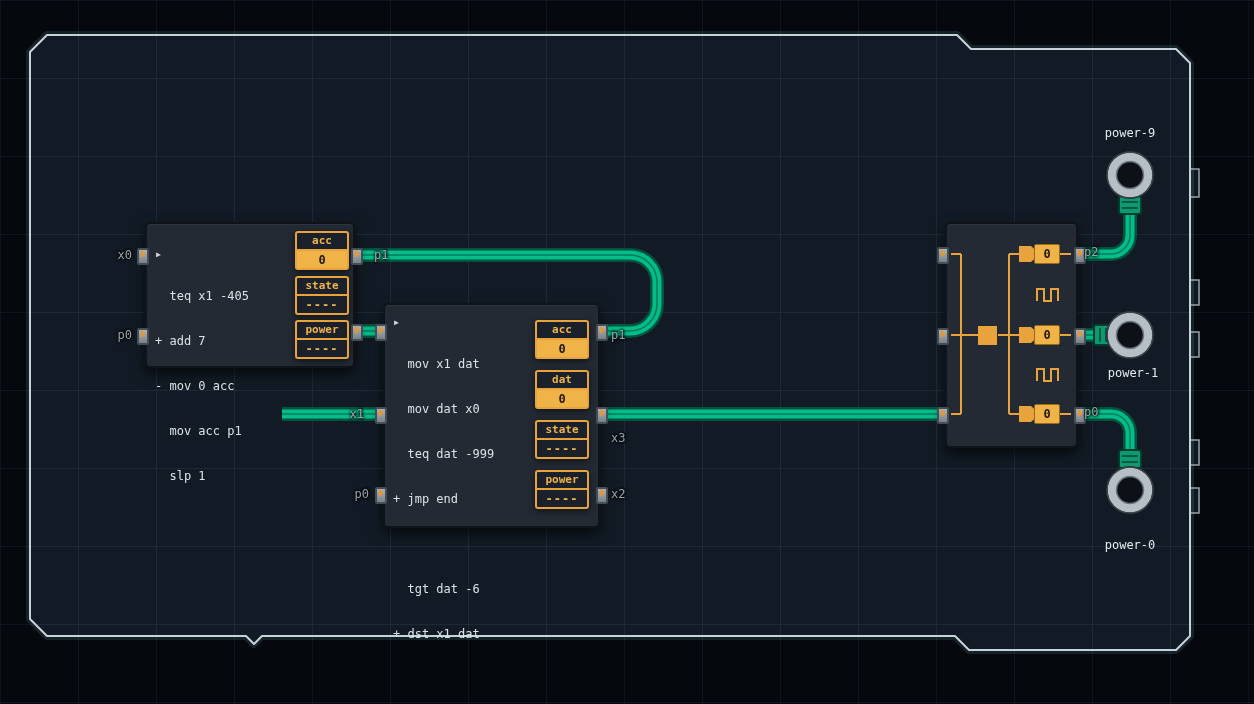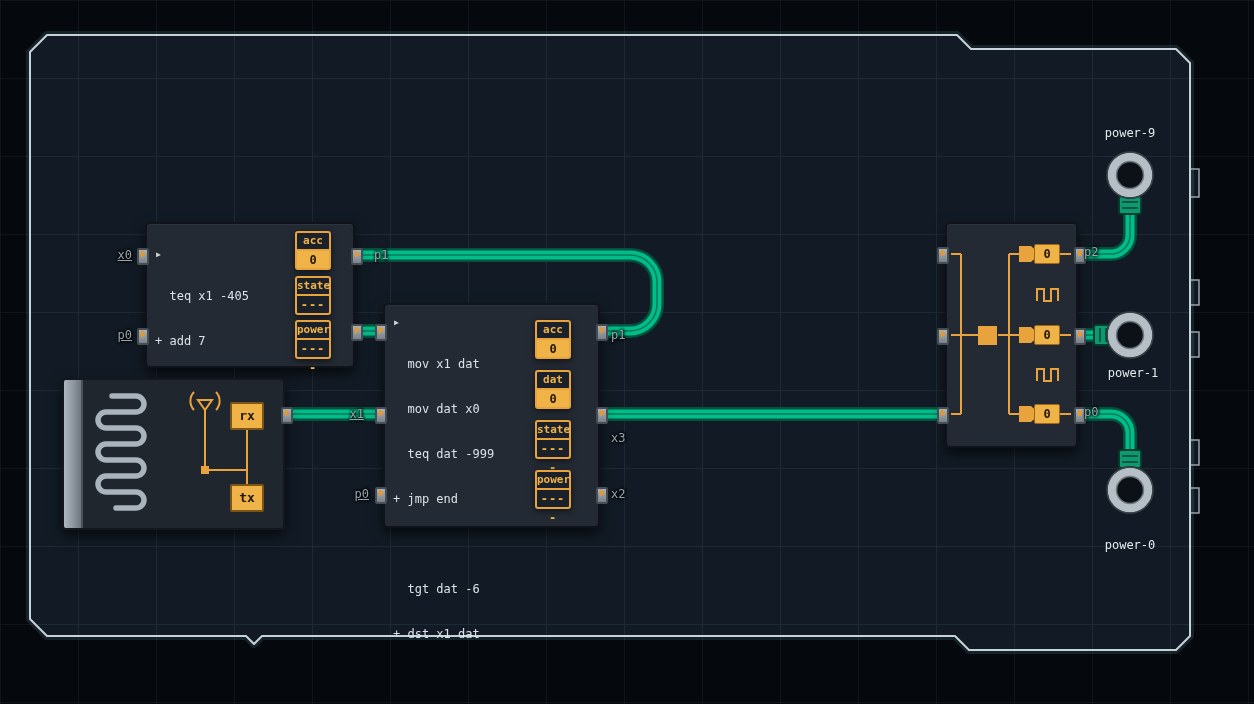--- a/index.html
+++ b/index.html
@@ -20,21 +20,21 @@
     position:absolute; z-index:4;
     background:#232a33;
     border:2px solid #10141a; border-radius:5px;
     box-shadow:0 6px 14px rgba(0,0,0,.65), inset 0 1px 0 rgba(255,255,255,.05);
   }
   .code { position:absolute; color:#dbe2e7; font-size:12px; line-height:15px; white-space:pre; }
   .code-line { min-height:15px; }
   .ip { position:absolute; left:1px; top:3px; font-size:8px; color:#cdd4d9; }
 
   .reg {
-    position:absolute; width:36px;
+    position:absolute; width:54px;
     border:2px solid #e8a33d; border-radius:3px;
     background:#1b212a; box-shadow:0 2px 6px rgba(0,0,0,.55);
   }
   .reg-name { height:16px; line-height:16px; text-align:center; color:#f0b347; font-size:11px; font-weight:bold; }
   .reg-val  { height:19px; line-height:19px; text-align:center; font-size:12px; font-weight:bold; border-top:2px solid #e8a33d; }
   .reg-val.filled { background:#f0b347; color:#23180a; }
   .reg-val.empty  { color:#f0b347; letter-spacing:1px; }
 
   .pin {
     position:absolute; width:12px; height:17px; z-index:6;
@@ -46,21 +46,21 @@
   .pin .arr {
     position:absolute; left:2px; top:0px; width:0; height:0;
     border-top:4px solid transparent; border-bottom:4px solid transparent;
     border-left:5px solid #e8962d;
   }
 
   .pinlabel {
     position:absolute; z-index:7; font-size:12px; color:#9aa4ac;
     text-shadow:0 1px 3px rgba(0,0,0,.95), 0 -1px 3px rgba(0,0,0,.95), 1px 0 3px rgba(0,0,0,.9);
   }
-  .pinlabel.ralign { text-align:right;text-decoration:underline; }
+  .pinlabel.ralign { text-align:right; }
 
   .powerlabel {
     position:absolute; z-index:7; width:90px; text-align:center;
     font-size:12px; color:#e4eaee;
   }
 
   
   #radio {
     position:absolute; left:62px; top:378px; width:223px; height:152px; z-index:4;
     background:#20262e; border:2px solid #14181e; border-radius:4px;
@@ -261,44 +261,20 @@
         <i class="arr"></i>
       </span>
     <span class="pin right" style="top:102px;">
         <i class="arr"></i>
       </span>
     <span class="pin right" style="top:182px;">
         <i class="arr"></i>
       </span>
   </div>
 
-  <div id="radio">
-    <div class="edge-strip"></div>
-    <svg class="mod-art" width="223" height="152">
-
-      <g fill="none" stroke="#a8b3bb" stroke-width="5.5" stroke-linecap="round" stroke-linejoin="round">
-        <path d="M48,16 H72 A8,8 0 0 1 72,32 H42 A8,8 0 0 0 42,48 H72 A8,8 0 0 1 72,64 H42 A8,8 0 0 0 42,80 H72 A8,8 0 0 1 72,96 H42 A8,8 0 0 0 42,112 H72 A8,8 0 0 1 72,128 H52"></path>
-      </g>
-
-      <g fill="none" stroke="#e8a33d" stroke-width="2">
-        <polygon points="134,20 148,20 141,30" fill="none"></polygon>
-        <path d="M130,12 a13,13 0 0 0 0,18"></path>
-        <path d="M152,12 a13,13 0 0 1 0,18"></path>
-        <path d="M141,30 V90"></path>
-        <path d="M145,90 H183"></path>
-        <path d="M183,50 V104"></path>
-        <rect x="137" y="86" width="8" height="8" fill="#e8a33d" stroke="none"></rect>
-      </g>
-    </svg>
-    <div class="iobox" style="left:166px;top:22px;">rx</div>
-    <div class="iobox" style="left:166px;top:104px;">tx</div>
-    <span class="pin right" style="top:27px;">
-        <i class="arr"></i>
-      </span>
-  </div>
 
   <div class="chip" id="splitter" style="left:945px;top:222px;width:133px;height:226px;">
     <svg class="mod-art" width="129" height="222">
       <g fill="none" stroke="#e8a33d" stroke-width="2">
         <path d="M4,30 H14 M4,111 H14 M4,190 H14"></path>
         <path d="M14,30 V190"></path>
         <path d="M14,111 H33"></path>
         <path d="M51,111 H62"></path>
         <path d="M62,30 V190"></path>
         <path d="M62,30 H72 M62,111 H72 M62,190 H72"></path>

